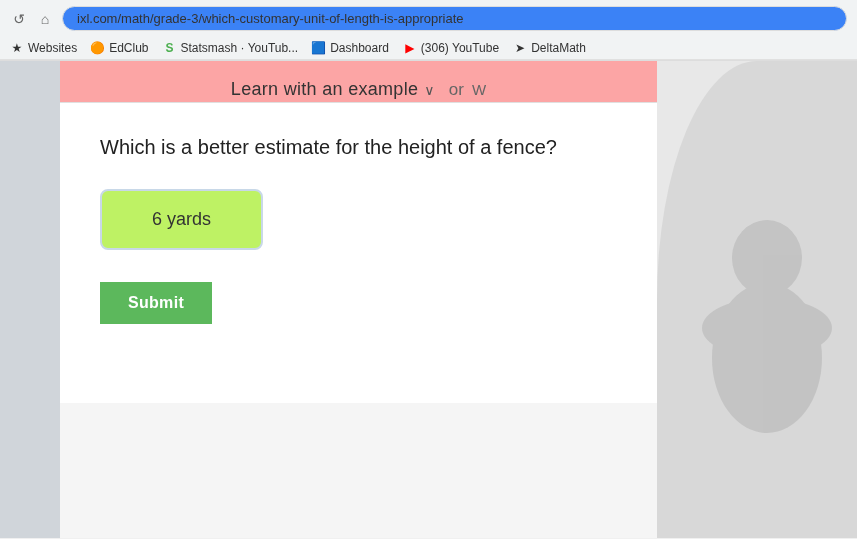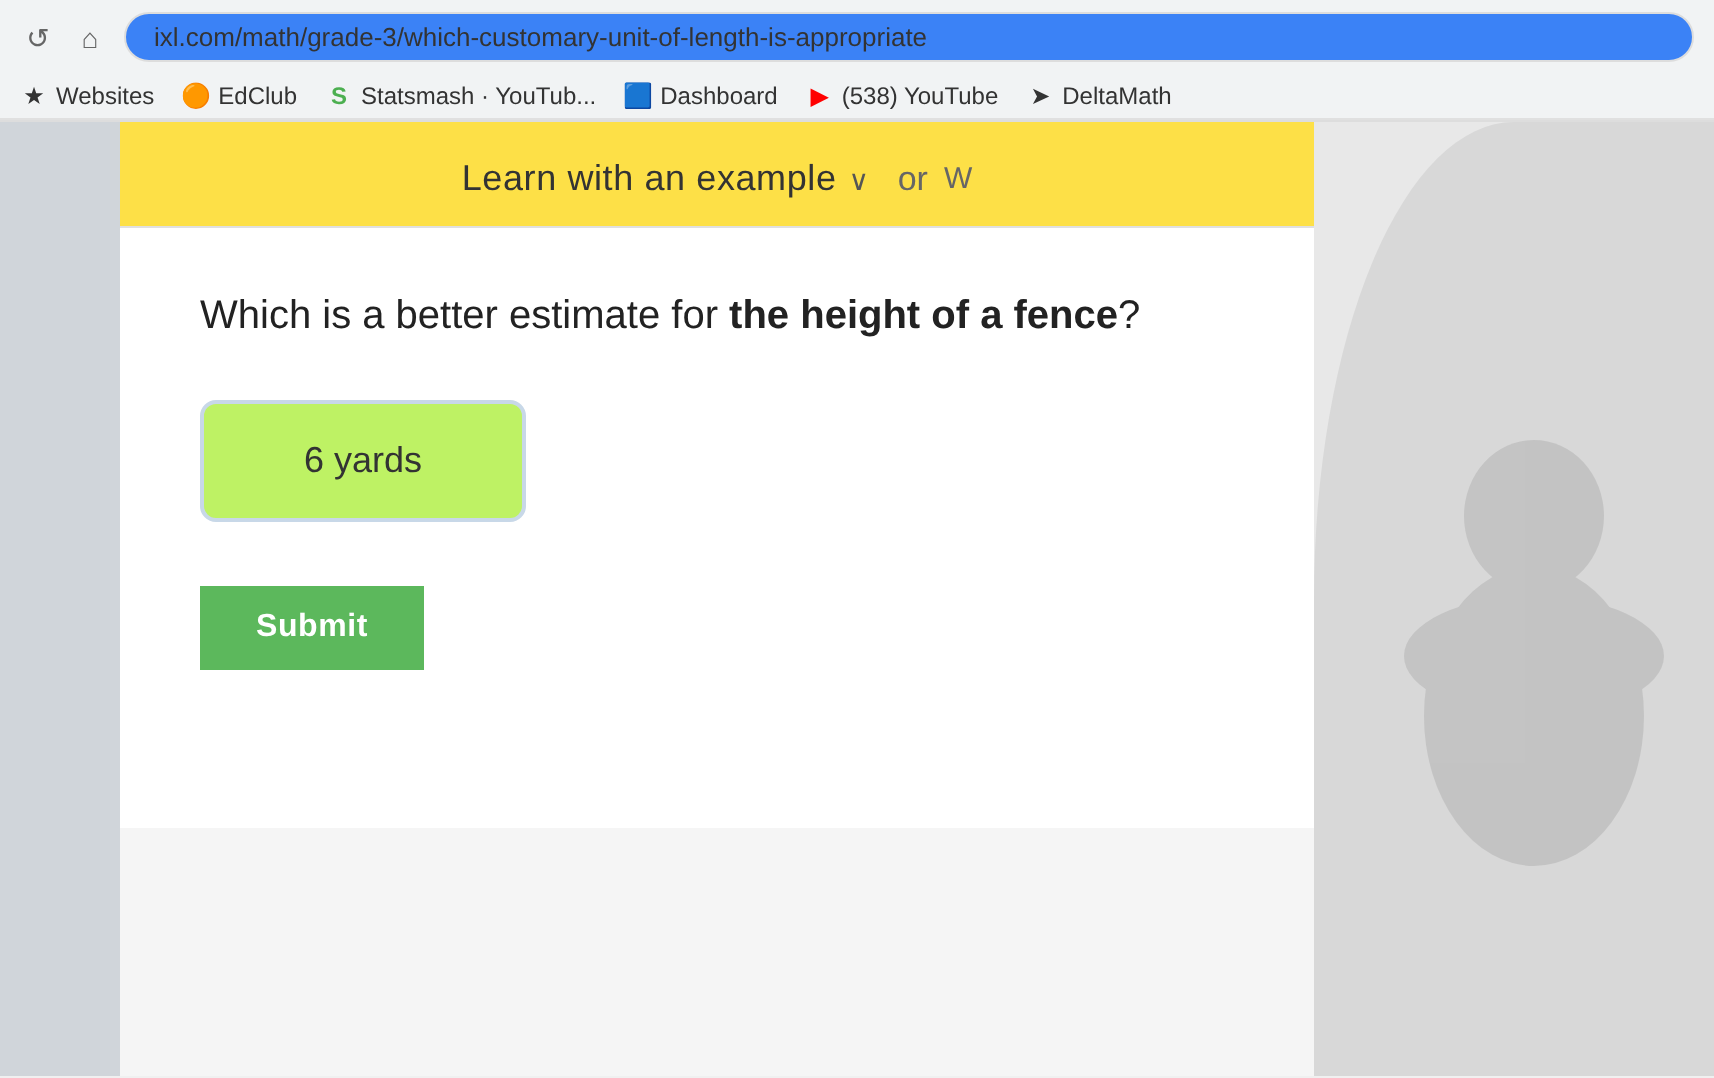--- a/index.html
+++ b/index.html
@@ -95,23 +95,23 @@
       background: #f5f5f5;
       padding: 0;
       position: relative;
     }
 
     
     .ixl-header {
       display: flex;
       align-items: center;
       justify-content: center;
-      padding: 18px 40px 13px;
+      padding: 18px 40px 2px;
       border-bottom: 1px solid #e0e0e0;
-      background: #fde047;
+      background: #fca5a5;
     }
 
     .learn-example-btn {
       display: flex;
       align-items: center;
       gap: 6px;
       font-size: 18px;
       color: #333;
       font-weight: 400;
       cursor: pointer;
@@ -144,21 +144,21 @@
 
     .question-text {
       font-size: 20px;
       color: #222;
       margin-bottom: 28px;
       font-weight: 400;
       line-height: 1.4;
     }
 
     .question-text strong {
-      font-weight: 700;
+      font-weight: 400;
     }
 
     .answer-options {
       display: flex;
       gap: 24px;
       margin-bottom: 32px;
     }
 
     .answer-option {
       border: 2px solid #c8d8e8;
@@ -227,21 +227,21 @@
     <div class="bookmark-item">
       <span class="bookmark-icon" style="color:#4caf50;font-weight:700;">S</span>
       <span>Statsmash · YouTub...</span>
     </div>
     <div class="bookmark-item">
       <span class="bookmark-icon">🟦</span>
       <span>Dashboard</span>
     </div>
     <div class="bookmark-item">
       <span class="bookmark-icon" style="color:#ff0000;">▶</span>
-      <span>(538) YouTube</span>
+      <span>(306) YouTube</span>
     </div>
     <div class="bookmark-item">
       <span class="bookmark-icon" style="color:#333;">➤</span>
       <span>DeltaMath</span>
     </div>
   </div>
 </div>
 
 <div class="page-content">
   <div class="left-sidebar"></div>

